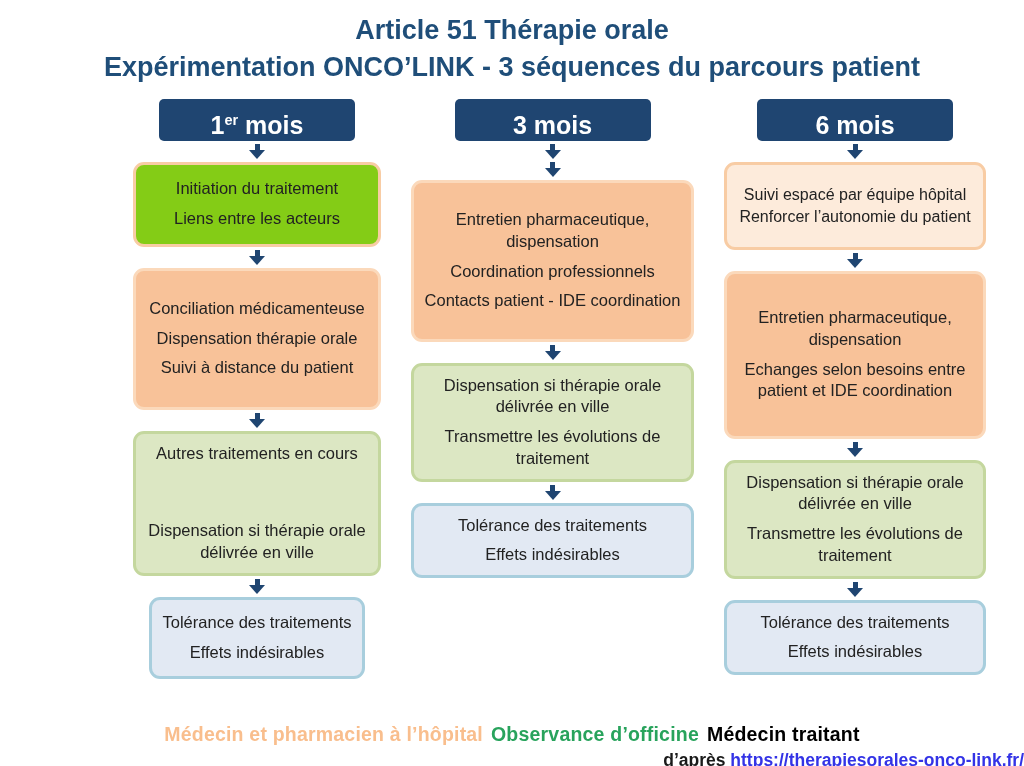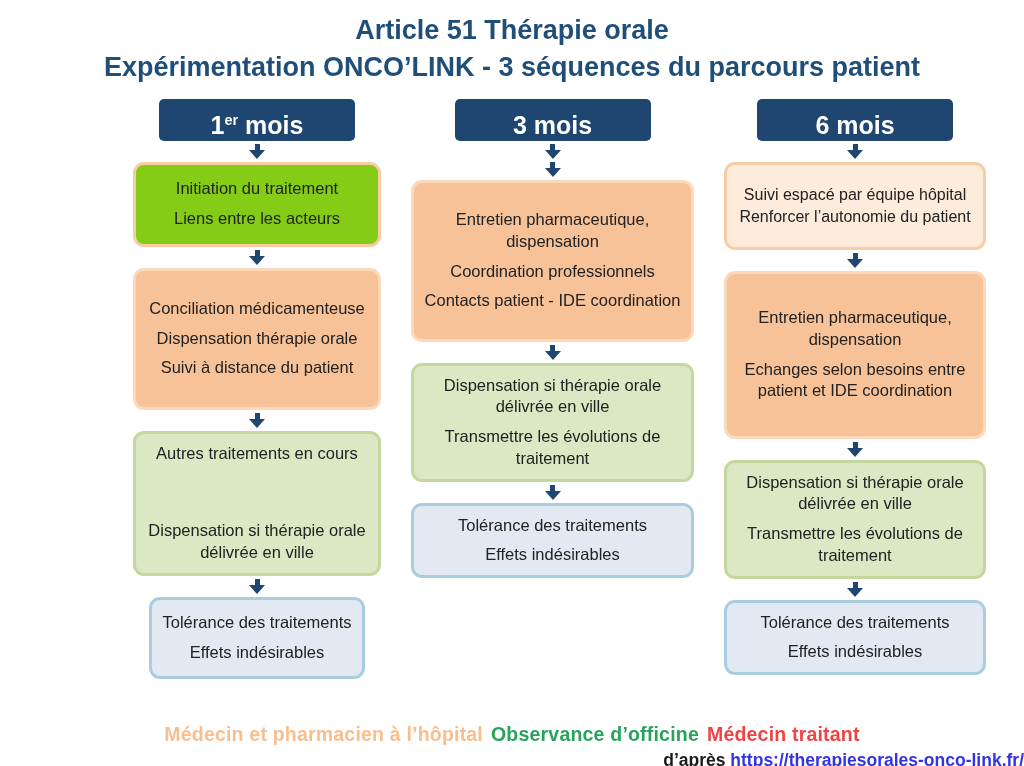--- a/index.html
+++ b/index.html
@@ -180,18 +180,18 @@
           <div class="arrow-stem"></div>
           <div class="arrow-head"></div>
         </div>
         <div class="box box-3 blue" style="background: rgb(226, 233, 243); border-color: rgb(168, 206, 221);">
           <p class="line">Tolérance des traitements</p>
           <p class="line">Effets indésirables</p>
         </div>
       </div>
     </div>
 
-  <div class="legend" id="legend"><span class="legend-item" style="color: rgb(249, 190, 141);">Médecin et pharmacien à l’hôpital</span><span class="legend-item" style="color: rgb(40, 163, 92);">Observance d’officine</span><span class="legend-item" style="color: #ef4444; text-align: right;">Médecin traitant</span></div>
+  <div class="legend" id="legend"><span class="legend-item" style="color: rgb(249, 190, 141);">Médecin et pharmacien à l’hôpital</span><span class="legend-item" style="color: rgb(40, 163, 92);">Observance d’officine</span><span class="legend-item" style="color: #000000; text-align: right;">Médecin traitant</span></div>
 
   <div class="source">
     <span>d’après </span><a href="#">https://therapiesorales-onco-link.fr/</a>
   </div>
 </div>
 
 </body></html>

